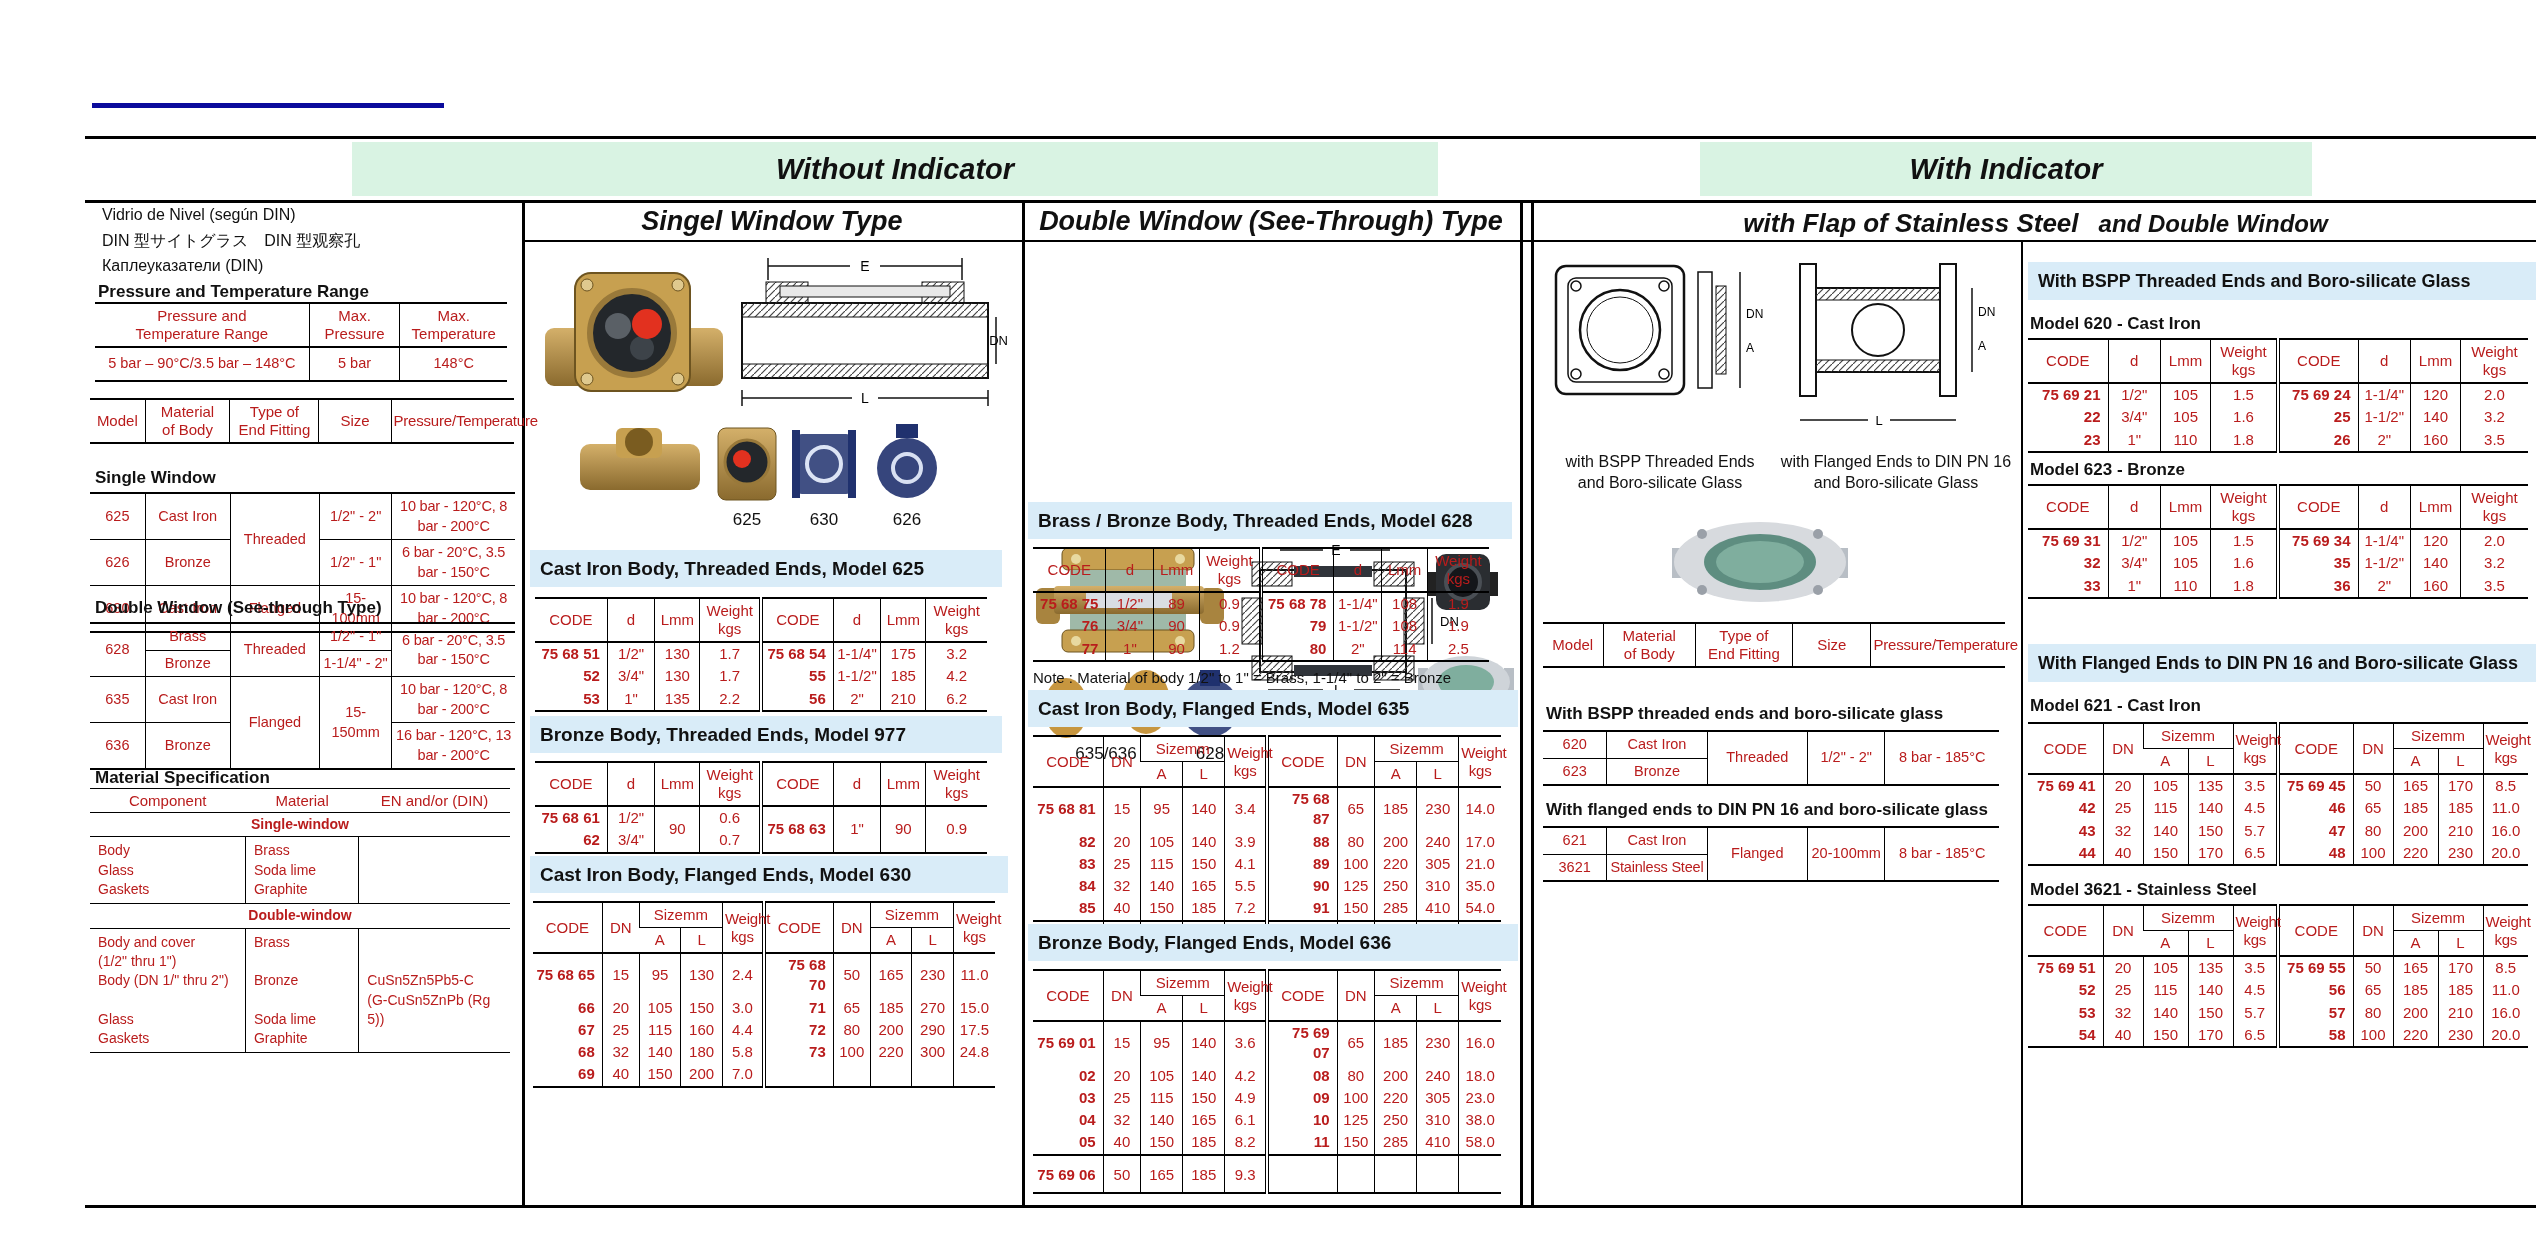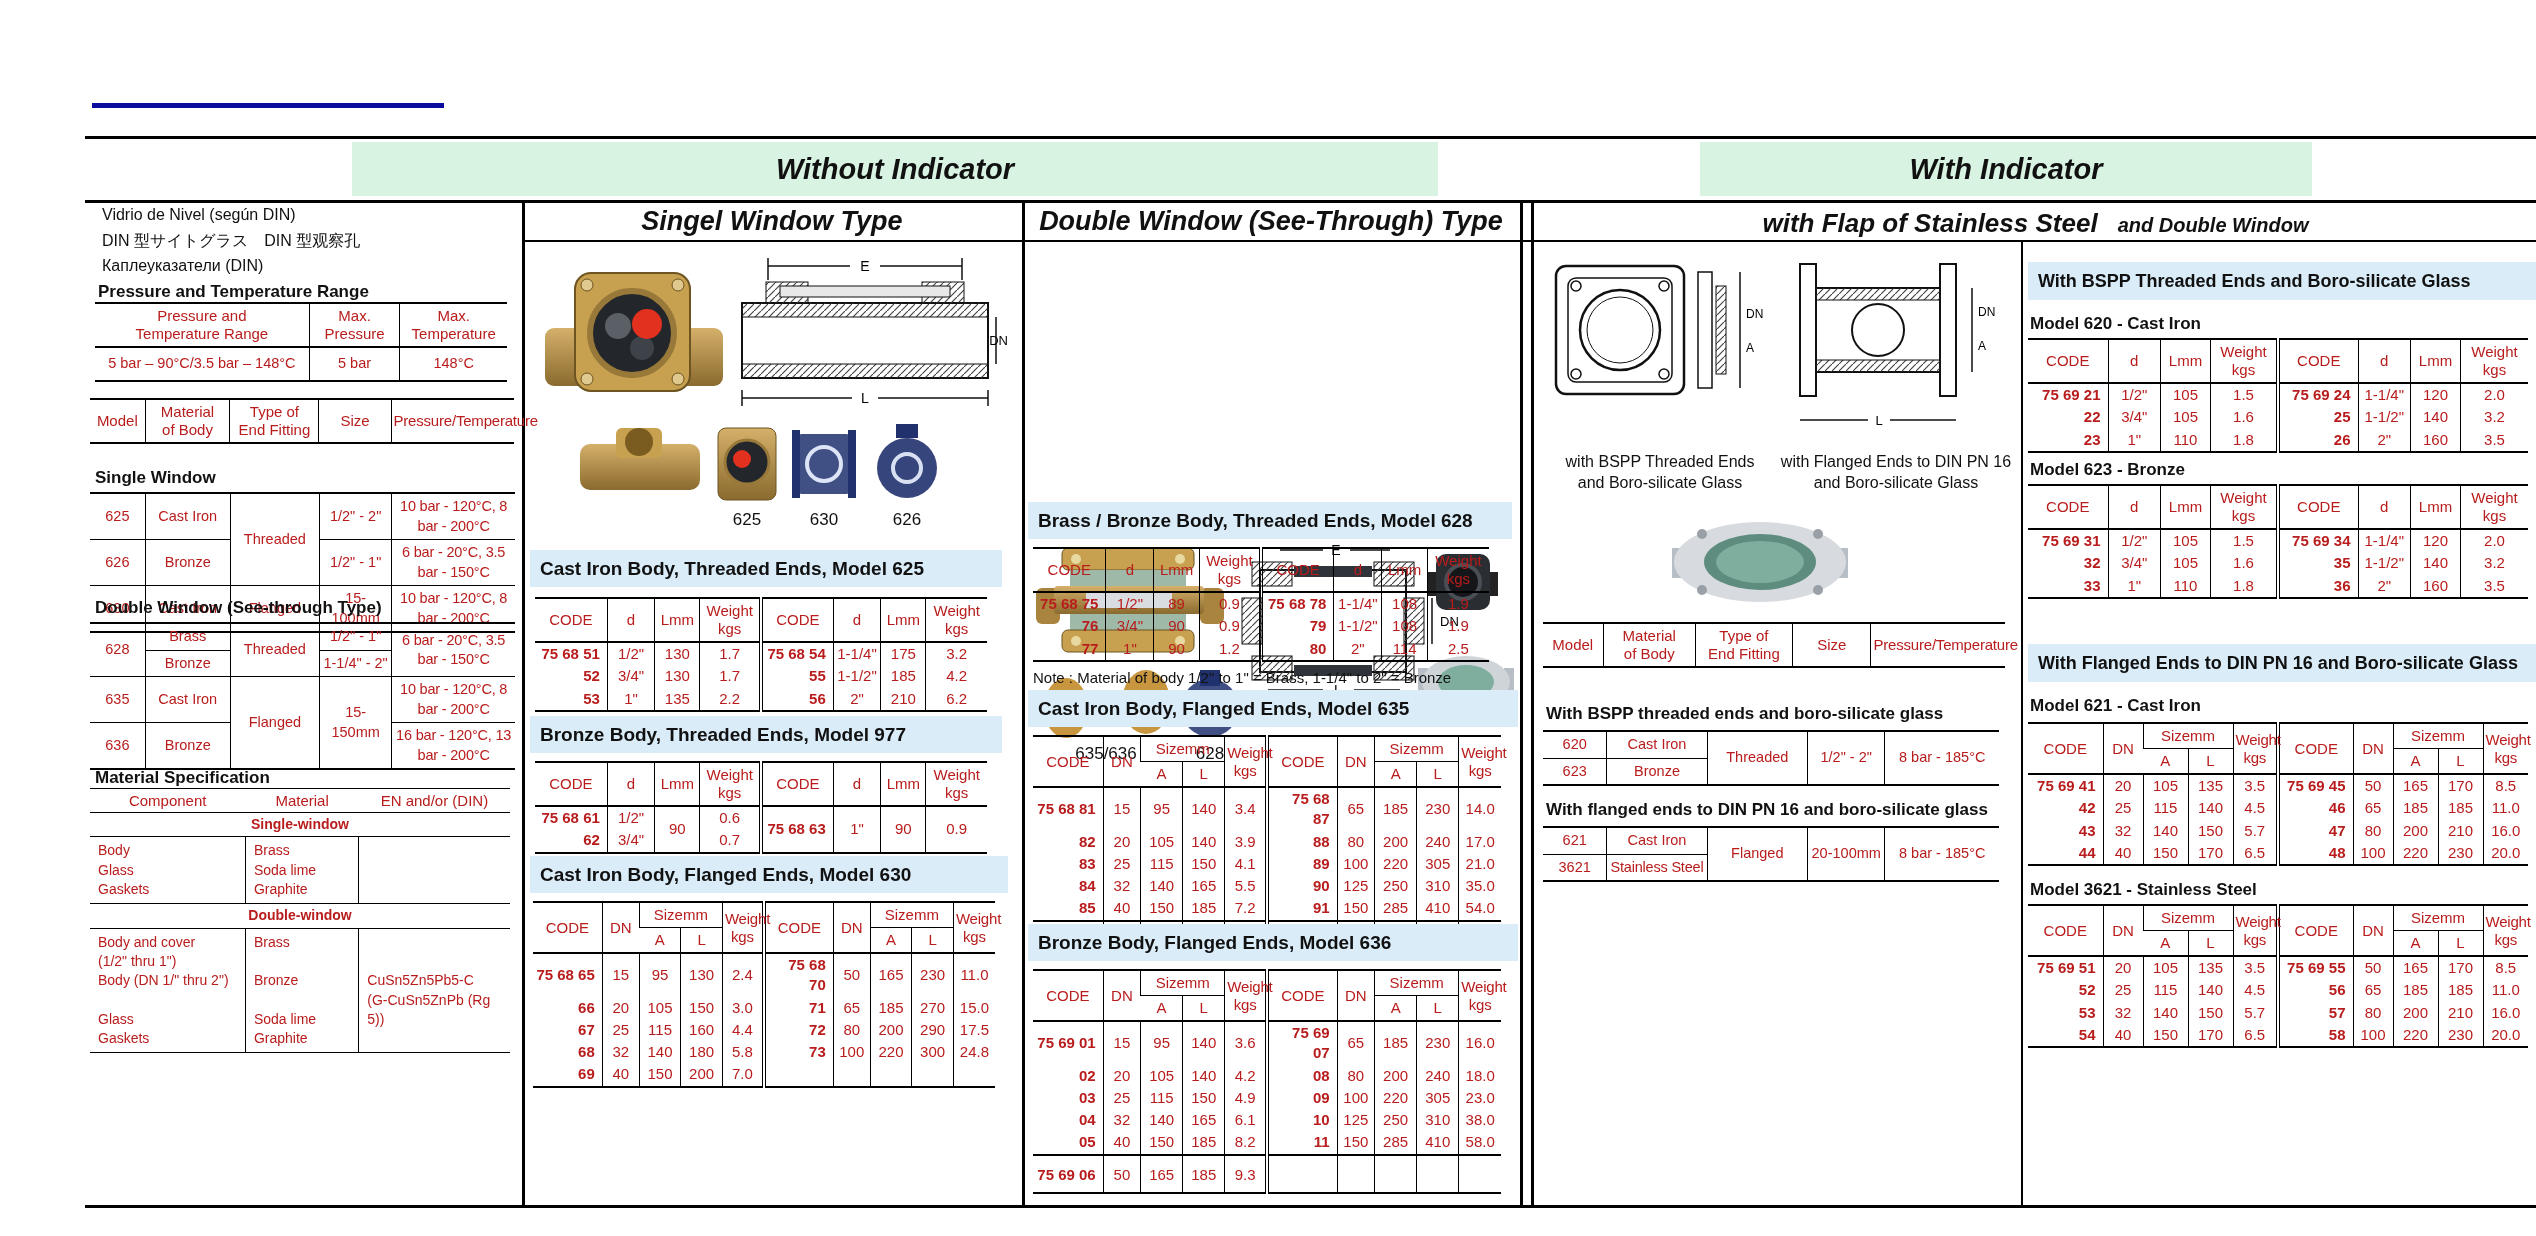--- a/index.html
+++ b/index.html
@@ -12,21 +12,21 @@
   
   .title-box{background:#dff6fd;display:flex;align-items:flex-start;padding:8px 0 0 14px;}
   .title-box h1{margin:0;font-size:40px;font-style:italic;font-weight:bold;letter-spacing:0.5px;}
   .title-underline{background:#0b0b9c;height:5px;}
   
   .band{background:#d9f3e3;display:flex;align-items:center;justify-content:center;
         font-style:italic;font-weight:bold;font-size:29px;}
   .coltitle{font-style:italic;font-weight:bold;font-size:27px;text-align:center;}
   .flap-title{font-style:italic;font-weight:bold;text-align:center;}
   .flap-title .p1{font-size:26px;}
-  .flap-title .p2{font-size:20px;margin-left:20px;}
+  .flap-title .p2{font-size:24px;margin-left:20px;}
   
   .bar{background:#d9ecf8;font-weight:bold;font-size:19px;display:flex;align-items:center;padding-left:10px;}
   .shead{font-weight:bold;font-size:17px;}
   .note{font-size:15px;}
   .caption{font-size:16px;text-align:center;white-space:pre-line;line-height:1.3;}
   .intro{font-size:16px;line-height:1.6;}
   
   table{border-collapse:collapse;table-layout:fixed;width:100%;color:#b91c1c;}
   .ctab{border-top:2px solid #000;border-bottom:2px solid #000;font-size:15px;}
   .ctab th{font-weight:normal;font-size:15px;text-align:center;border-bottom:2px solid #000;

